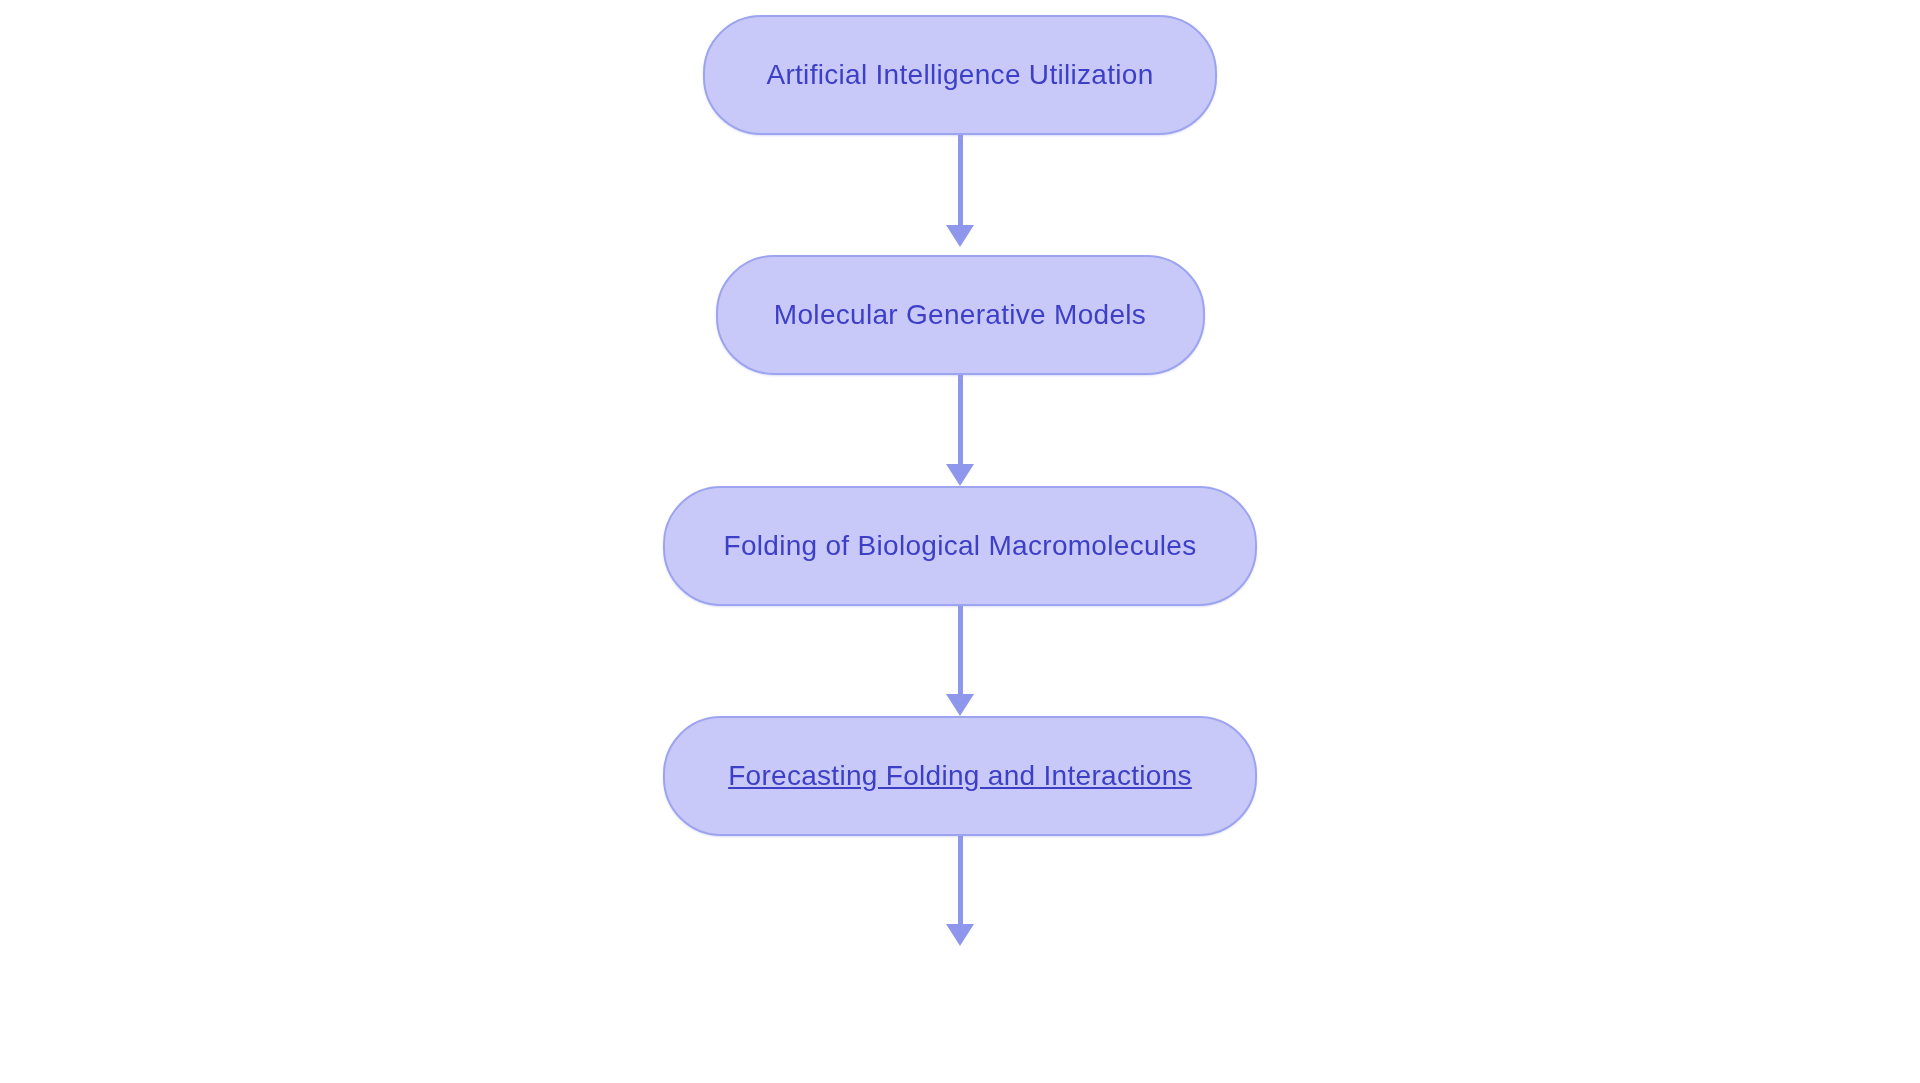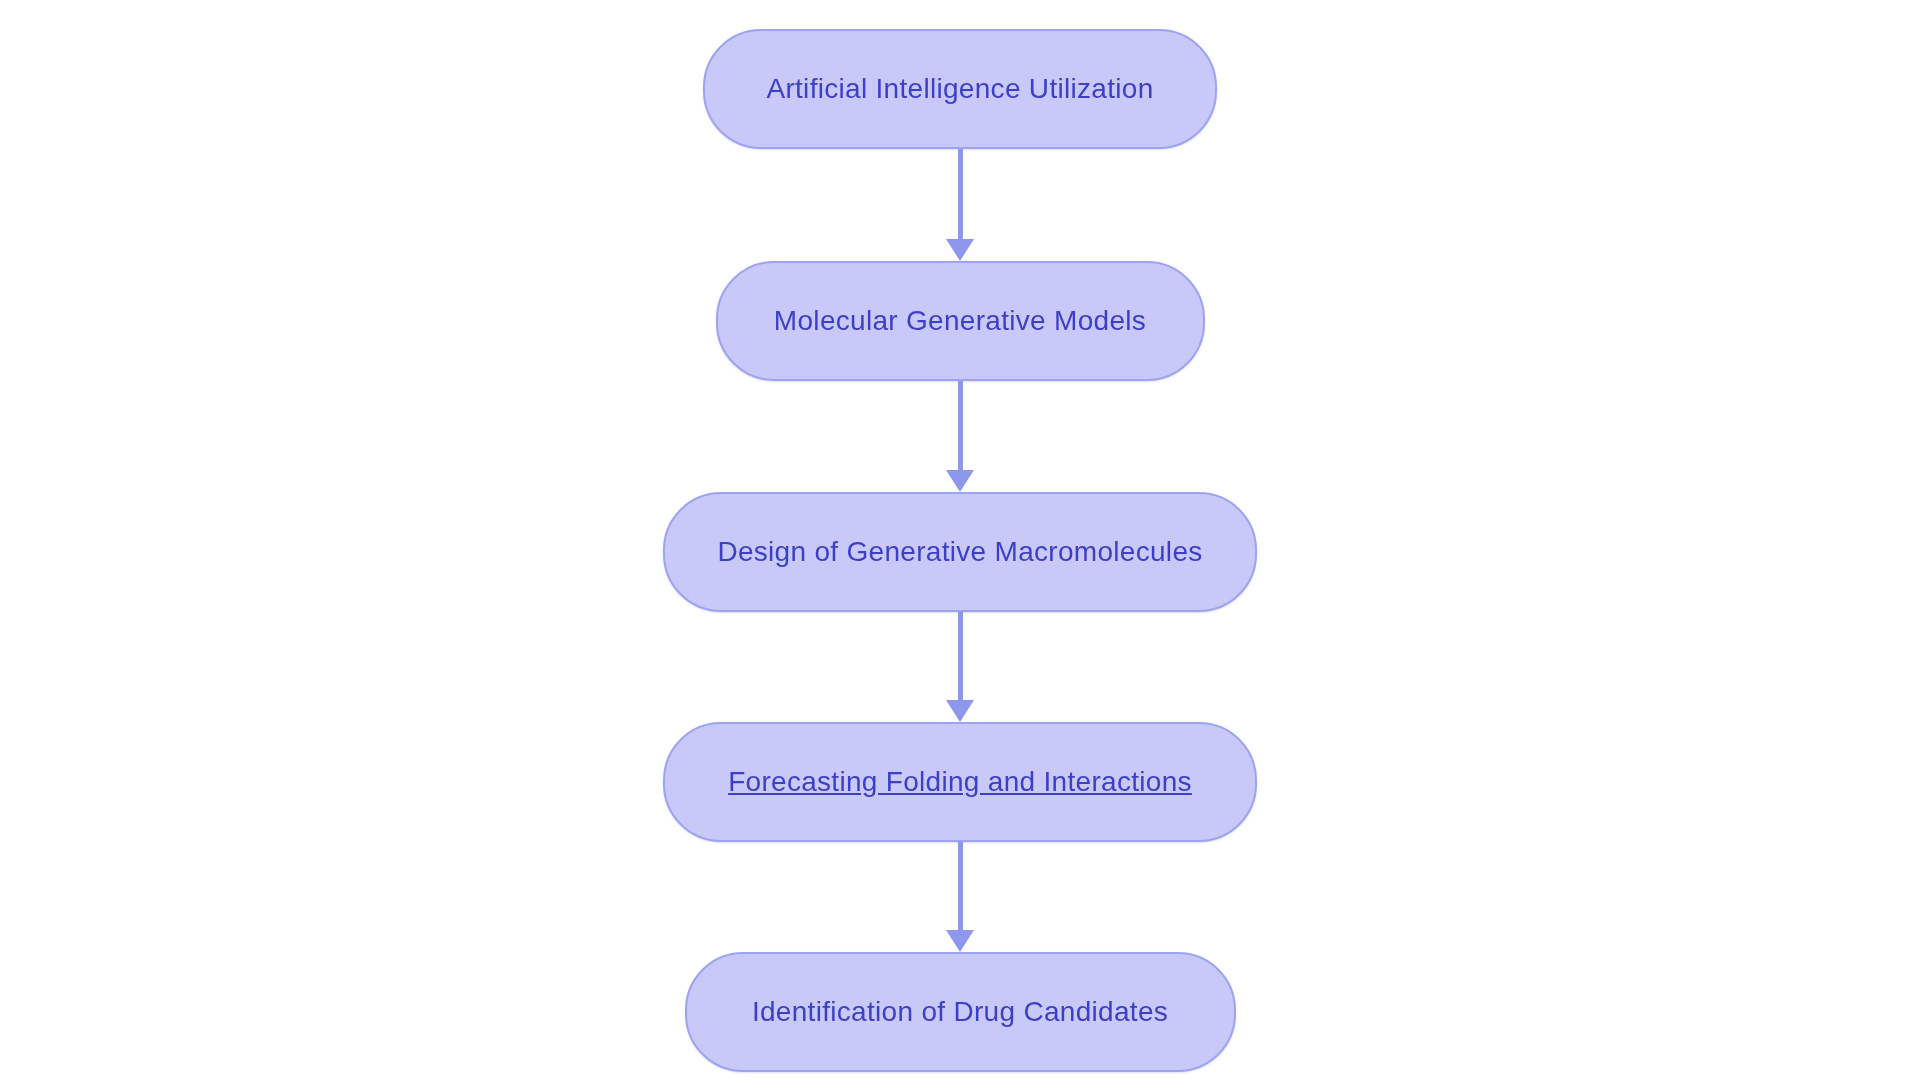--- a/index.html
+++ b/index.html
@@ -33,22 +33,22 @@
     color: var(--node-text);
     font-size: 28px;
     letter-spacing: 0.3px;
     display: flex;
     align-items: center;
     justify-content: center;
     text-align: center;
     flex: 0 0 auto;
     box-shadow: 0 1px 2px rgba(120,128,230,0.25);
   }
-  .node-1 { width: 514px; margin-top: 29px; text-align: right; }
-  .node-2 { width: 489px; }
+  .node-1 { width: 514px; margin-top: 15px; text-align: right; }
+  .node-2 { width: 489px; margin-top: 8px; }
   .node-3 { width: 594px; }
   .node-4 { width: 594px; text-decoration: underline; }
   .node-5 { width: 551px; }
 
   .arrow {
     width: 30px;
     display: flex;
     flex-direction: column;
     align-items: center;
     flex: 0 0 auto;
@@ -88,34 +88,31 @@
   <div class="node node-2">
     <span>Molecular Generative Models</span>
   </div>
 
   <div class="arrow arrow-2">
     <div class="arrow-line"></div>
     <div class="arrow-head"></div>
   </div>
 
   <div class="node node-3">
-    <span>Design of Generative Macromolecules</span>
+    <span>Folding of Biological Macromolecules</span>
   </div>
 
   <div class="arrow arrow-3">
     <div class="arrow-line"></div>
     <div class="arrow-head"></div>
   </div>
 
   <div class="node node-4">
     <span>Forecasting Folding and Interactions</span>
   </div>
 
   <div class="arrow arrow-4">
     <div class="arrow-line"></div>
     <div class="arrow-head"></div>
   </div>
 
-  <div class="node node-5">
-    <span>Identification of Drug Candidates</span>
-  </div>
 
 </div>
 
 </body></html>

